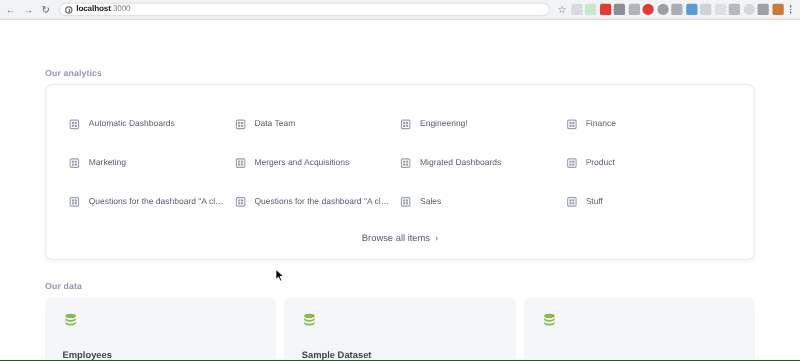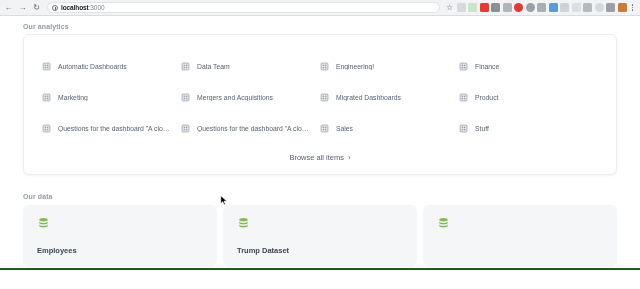--- a/index.html
+++ b/index.html
@@ -94,22 +94,23 @@
     background: #5f6368;
     border-radius: 50%;
     display: block;
   }
 
   
   .page {
     position: relative;
     height: 254px;
     background: #ffffff;
-    padding: 1px;
+    padding: 14px;
     overflow: hidden;
+    margin-top: 20px;
   }
 
   .section-label {
     font-size: 7px;
     color: #949aab;
     font-weight: 700;
     padding-left: 22px;
     letter-spacing: 0.1px;
   }
 
@@ -408,21 +409,21 @@
       </svg>
       <span class="data-card-label">Employees</span>
     </div>
 
     <div class="data-card">
       <svg class="db-icon" viewBox="0 0 16 16" fill="#84bb4c">
         <ellipse cx="8" cy="3.4" rx="5.2" ry="2.1"></ellipse>
         <path d="M2.8 5.2c0 1.16 2.33 2.1 5.2 2.1s5.2-.94 5.2-2.1v1.8c0 1.16-2.33 2.1-5.2 2.1S2.8 8.16 2.8 7z"></path>
         <path d="M2.8 8.9c0 1.16 2.33 2.1 5.2 2.1s5.2-.94 5.2-2.1v1.8c0 1.16-2.33 2.1-5.2 2.1s-5.2-.94-5.2-2.1z"></path>
       </svg>
-      <span class="data-card-label">Trump Dataset</span>
+      <span class="data-card-label">Sample Dataset</span>
     </div>
 
     <div class="data-card">
       <svg class="db-icon" viewBox="0 0 16 16" fill="#84bb4c">
         <ellipse cx="8" cy="3.4" rx="5.2" ry="2.1"></ellipse>
         <path d="M2.8 5.2c0 1.16 2.33 2.1 5.2 2.1s5.2-.94 5.2-2.1v1.8c0 1.16-2.33 2.1-5.2 2.1S2.8 8.16 2.8 7z"></path>
         <path d="M2.8 8.9c0 1.16 2.33 2.1 5.2 2.1s5.2-.94 5.2-2.1v1.8c0 1.16-2.33 2.1-5.2 2.1s-5.2-.94-5.2-2.1z"></path>
       </svg>
     </div>
 

